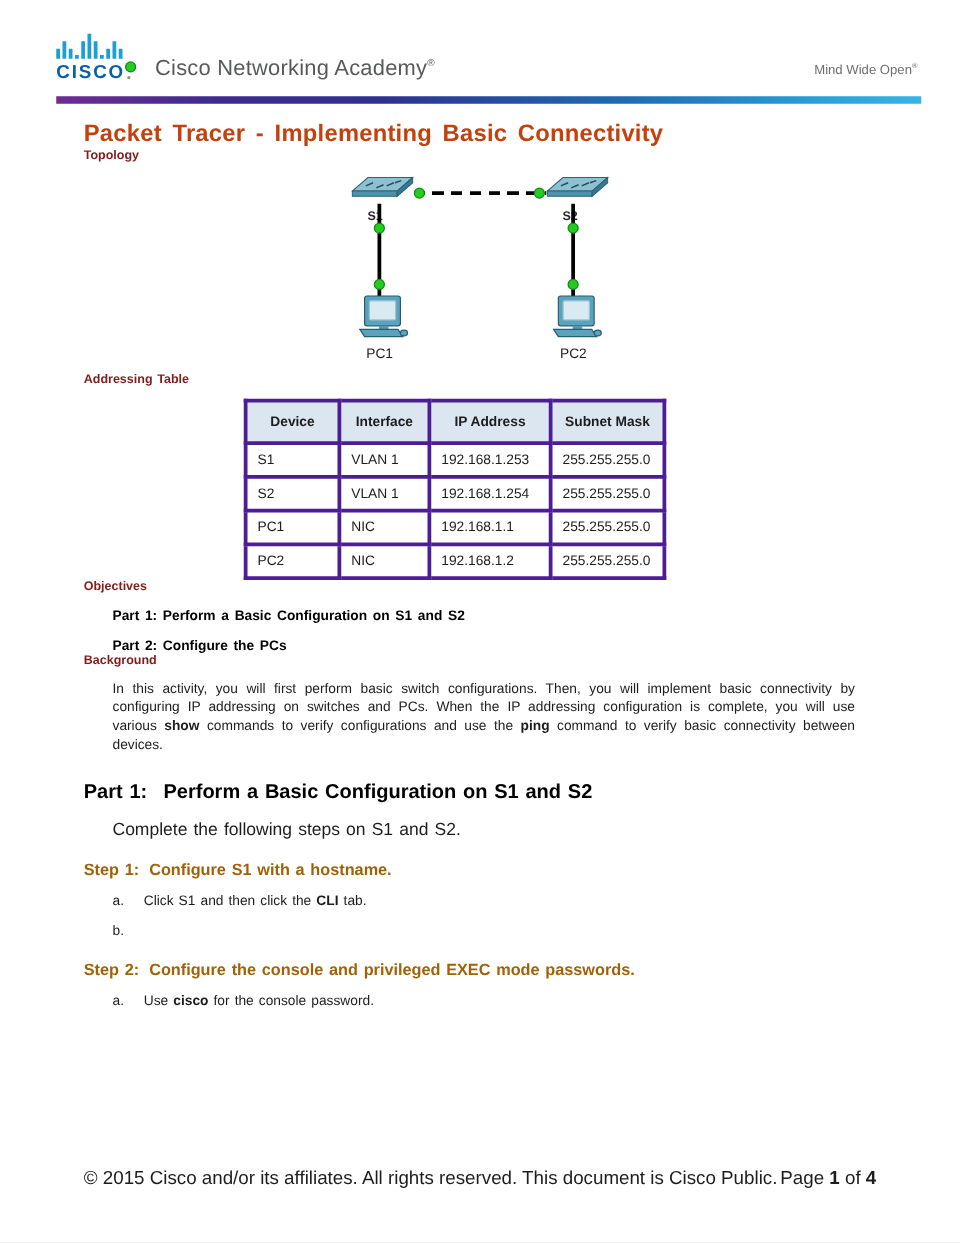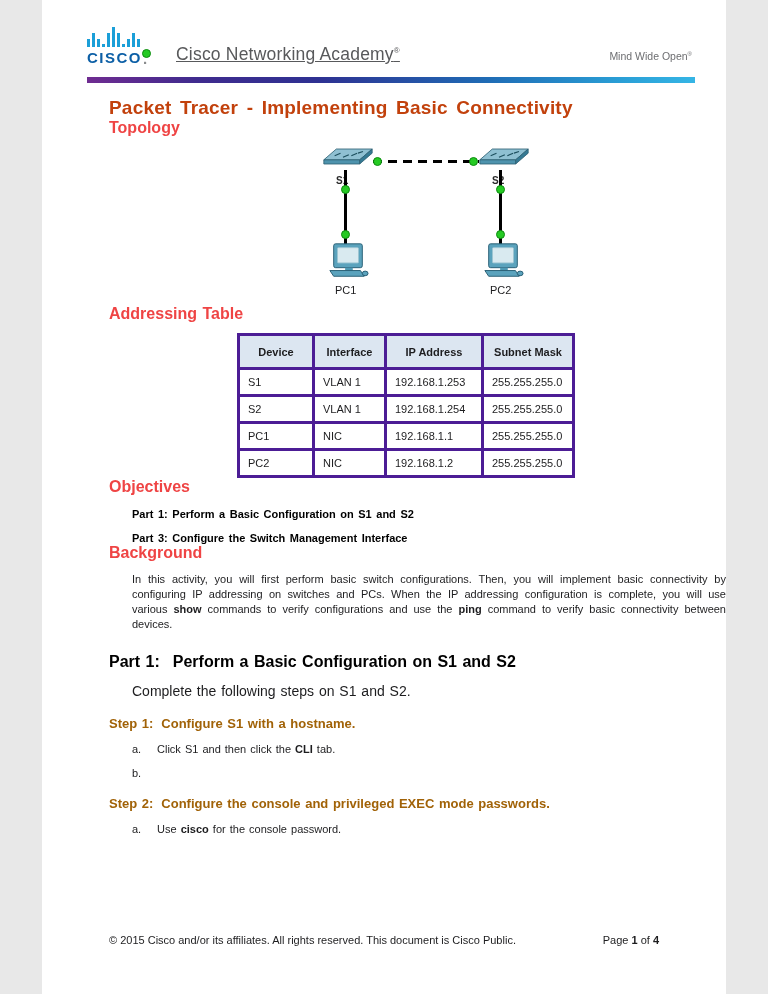--- a/index.html
+++ b/index.html
@@ -1,36 +1,36 @@
 <!DOCTYPE html>
 <html><head>
 <meta charset="utf-8">
 <style>
   html,body{margin:0;padding:0;background:#e8e8e8;}
   .page{
-    position:relative;width:684px;height:994px;margin:0 auto;background:#ffffff;
+    position:relative;width:768px;height:994px;margin:0 auto;background:#ffffff;
     font-family:"Liberation Sans",sans-serif;color:#1d1d1f;overflow:hidden;
   }
   
   .hdr{position:absolute;top:0;left:0;right:0;height:84px;}
   .logo{position:absolute;left:45px;top:27px;}
   .bars{display:flex;align-items:flex-end;gap:2px;height:20px;}
   .bars span{width:3px;background:#1b9fd8;display:block;}
   .logo-word{font-size:15px;font-weight:bold;letter-spacing:1.5px;color:#0c5fa6;margin-top:2px;}
   .logo-word .dot{color:#8a8c8e;letter-spacing:0;}
-  .brand{position:absolute;left:134px;top:44px;font-size:17.5px;color:#58595b;letter-spacing:.2px;text-decoration:underline;}
+  .brand{position:absolute;left:124px;top:44px;font-size:17.5px;color:#58595b;letter-spacing:.2px;}
   .brand sup{font-size:8px;}
   .tagline{position:absolute;right:34px;top:50px;font-size:10.5px;color:#6d6e71;}
   .tagline sup{font-size:6px;}
   .grad{position:absolute;left:45px;right:31px;top:77px;height:6px;
     background:linear-gradient(90deg,#6f2c91 0%,#3f2b8e 18%,#2e3192 38%,#1f6cb5 66%,#2a9fd6 88%,#35b5e5 100%);}
   
   .content{position:absolute;top:84px;left:0;right:0;padding:0 31px 0 67px;}
   h1{font-size:19px;font-weight:bold;color:#c2410c;margin:13px 0 0 0;word-spacing:3px;letter-spacing:.2px;}
-  h3.sec{font-size:16px;font-weight:bold;color:#ef4444;margin:0;word-spacing:1px;}
+  h3.sec{font-size:10px;font-weight:bold;color:#7f1d1d;margin:0;word-spacing:1px;}
   .sec-topology{margin-top:24px;}
   .sec-table{margin-top:16px;}
   .sec-objectives{margin-top:17px;}
   .sec-background{margin-top:20px;}
   
   .topo{position:relative;height:168px;margin:0 -31px 0 -67px;}
   .topo .dev{position:absolute;}
   .cable-dash{position:absolute;left:331px;top:23px;width:106px;height:3px;
     background:repeating-linear-gradient(90deg,#000 0 9px,transparent 9px 15px);}
   .cable-v{position:absolute;width:3px;background:#000;}
@@ -49,21 +49,21 @@
   h2.part{font-size:16px;font-weight:bold;color:#000;margin:21px 0 0 0;word-spacing:1px;}
   h2.part .part-label{margin-right:13px;}
   .intro{font-size:14px;margin:12px 0 0 23px;word-spacing:1px;color:#1d1d1f;}
   h4.step{font-size:13px;font-weight:bold;color:#a16207;margin:17px 0 0 0;word-spacing:1px;}
   h4.step .step-label{margin-right:8px;}
   .li{display:flex;font-size:11px;margin:12px 0 0 23px;word-spacing:1px;color:#1d1d1f;}
   .li .marker{width:25px;flex:0 0 25px;}
   b{font-weight:bold;}
   
   .ftr{position:absolute;left:67px;right:67px;top:934px;display:flex;justify-content:space-between;
-    font-size:11px;color:#1d1d1f;}
+    font-size:15px;color:#1d1d1f;}
 </style>
 </head>
 <body>
 
 <div class="page">
 
   <div class="hdr">
     <div class="logo">
       <div class="bars">
         <span style="height:8px"></span>
@@ -174,21 +174,21 @@
         <td>PC2</td>
         <td>NIC</td>
         <td>192.168.1.2</td>
         <td>255.255.255.0</td>
       </tr>
     </tbody>
       </table>
 
     <h3 class="sec sec-objectives">Objectives</h3>
     <p class="objective">Part 1: Perform a Basic Configuration on S1 and S2</p>
-    <p class="objective">Part 3: Configure the Switch Management Interface</p>
+    <p class="objective">Part 2: Configure the PCs</p>
 
     <h3 class="sec sec-background">Background</h3>
     <p class="para"><span>In this activity, you will first perform basic switch configurations. Then, you will implement basic connectivity by configuring IP addressing on switches and PCs. When the IP addressing configuration is complete, you will use various </span><b>show</b><span> commands to verify configurations and use the </span><b>ping</b><span> command to verify basic connectivity between devices.</span></p>
 
     <h2 class="part"><span class="part-label">Part 1:</span><span>Perform a Basic Configuration on S1 and S2</span></h2>
     <p class="intro">Complete the following steps on S1 and S2.</p>
 
     <h4 class="step"><span class="step-label">Step 1:</span><span>Configure S1 with a hostname.</span></h4>
     <div class="li">
       <span class="marker">a.</span>

